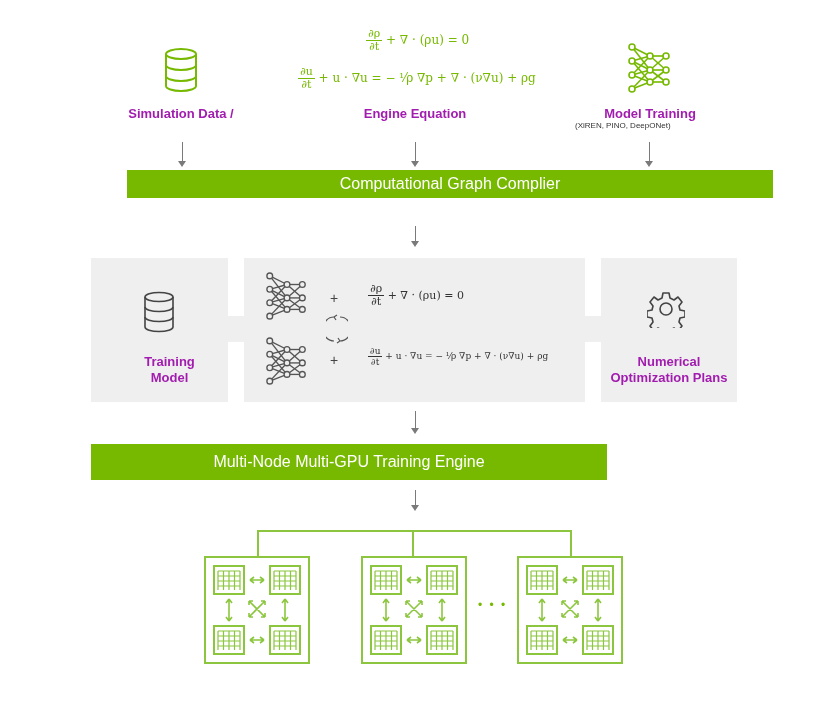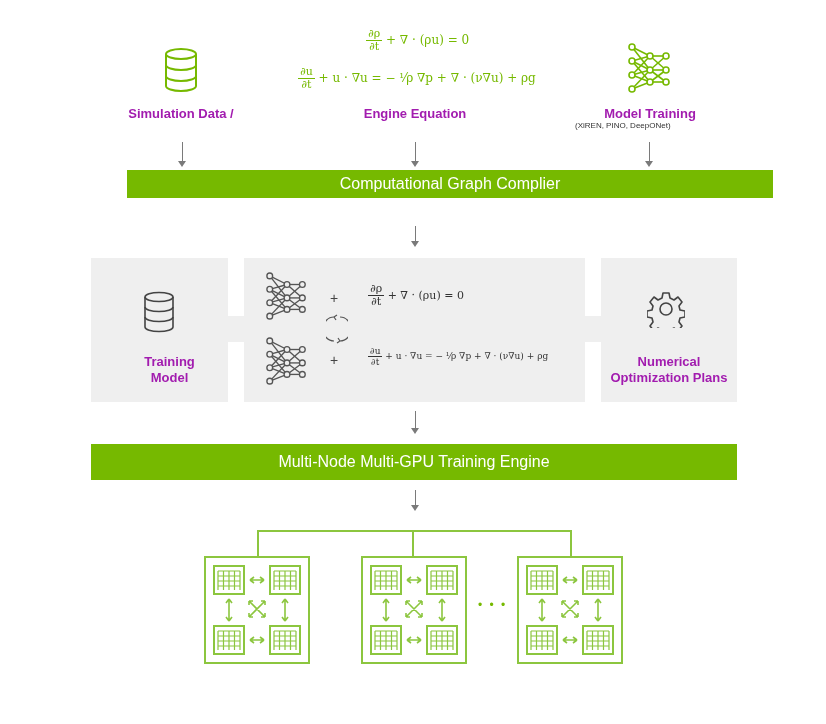--- a/index.html
+++ b/index.html
@@ -231,21 +231,21 @@
   </svg>
 </div>
 <div class="abs label" style="left:601px;top:354px;width:136px;">
   <div>Numerical</div>
   <div>Optimization Plans</div>
 </div>
 
 <div class="abs arrow-v" style="left:415px;top:411px;height:18px;"></div>
 <div class="abs arrow-head" style="left:411px;top:428px;"></div>
 
-<div class="abs bar" style="left:91px;top:444px;width:646px;height:36px;">Multi-Node Multi-GPU Training Engine</div>
+<div class="abs bar" style="left:91px;top:444px;width:516px;height:36px;">Multi-Node Multi-GPU Training Engine</div>
 
 <div class="abs arrow-v" style="left:415px;top:490px;height:16px;"></div>
 <div class="abs arrow-head" style="left:411px;top:505px;"></div>
 
 <div class="abs gline" style="left:257px;top:530px;width:314px;height:2px;"></div>
 <div class="abs gline" style="left:257px;top:530px;width:2px;height:27px;"></div>
 <div class="abs gline" style="left:412px;top:530px;width:2px;height:27px;"></div>
 <div class="abs gline" style="left:570px;top:530px;width:2px;height:27px;"></div>
 
 <div class="abs" style="left:204px;top:556px;width:106px;height:108px;">

